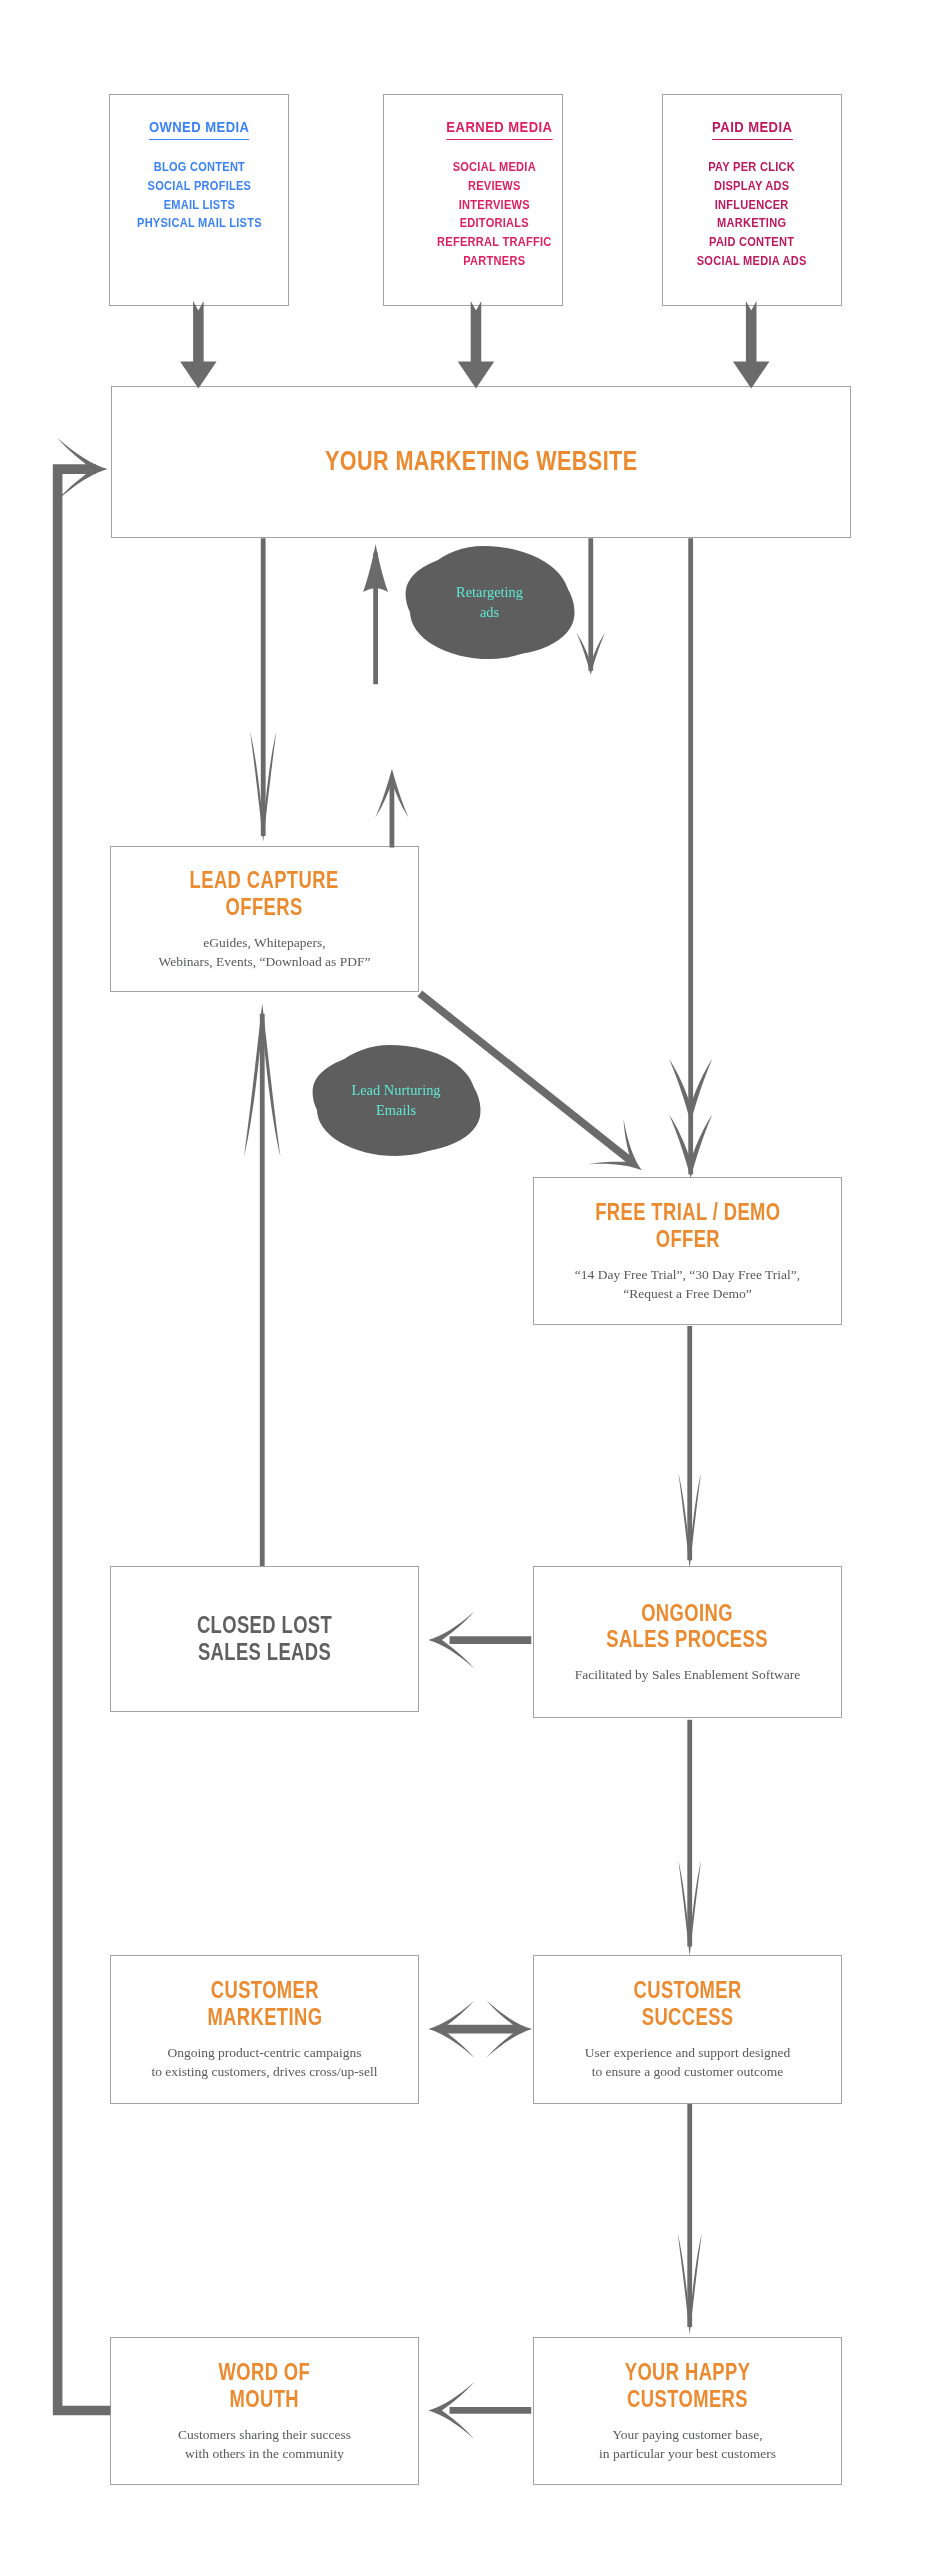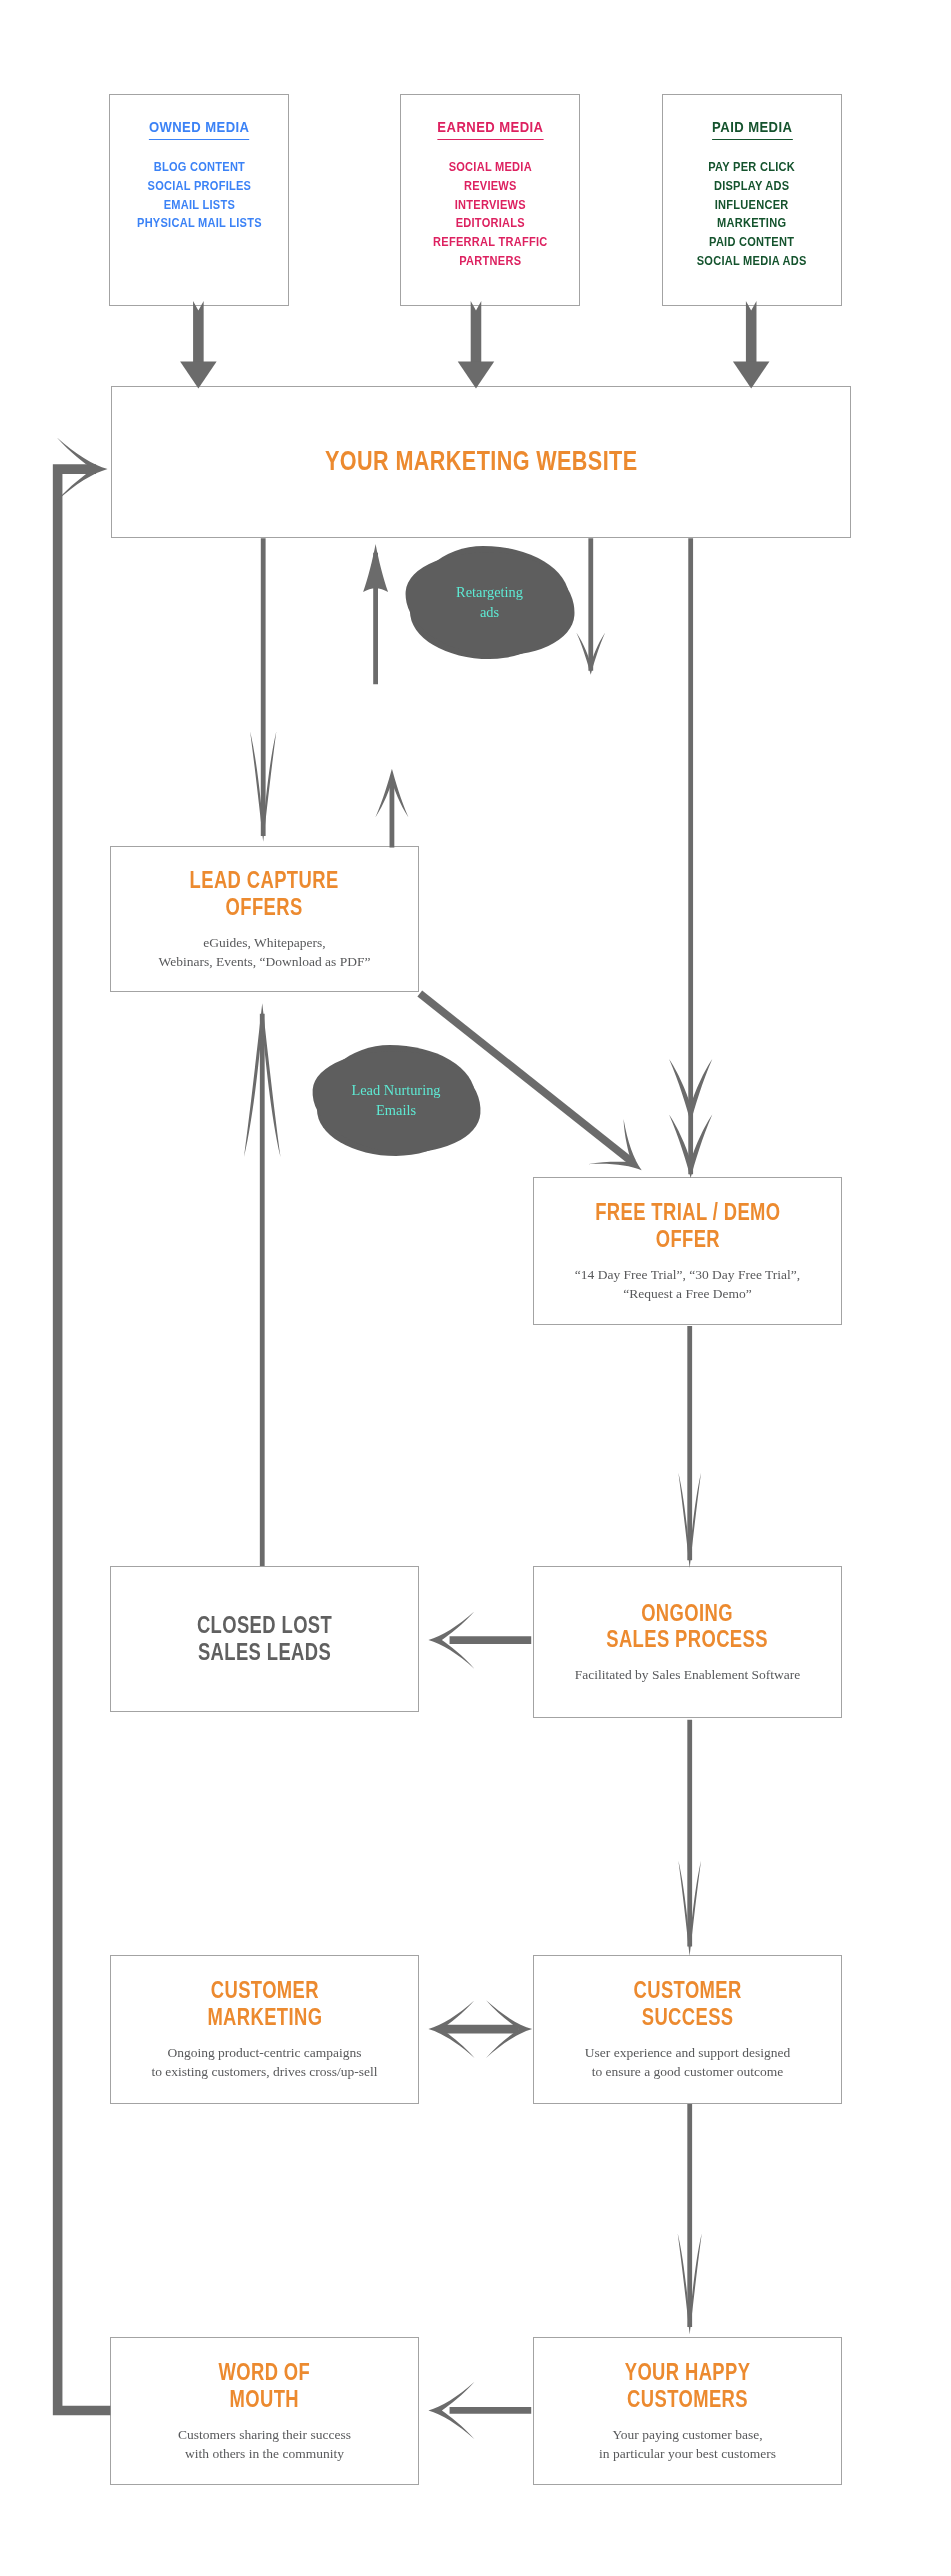--- a/index.html
+++ b/index.html
@@ -15,42 +15,42 @@
   #website-box{border-width:1.9px;}
   #website-box .title{font-size:27px;}
   .media{position:absolute;width:180px;height:212px;background:#fff;border:1.4px solid #a3a3a3;
         box-sizing:border-box;display:flex;flex-direction:column;align-items:center;padding-top:23px;text-align:center;}
   .media .m-title{font-weight:bold;font-size:15.4px;letter-spacing:0.5px;transform:scaleX(.85);
         padding-bottom:2.9px;border-bottom:1.9px solid currentColor;}
   .media .m-items{font-weight:bold;font-size:13px;line-height:1.45;letter-spacing:0.3px;margin-top:18px;
         white-space:pre-line;transform:scaleX(.85);}
   .media.owned{color:#3b82f6;}
   .media.earned{color:#dd2160;}
-  .media.paid{color:#14532d;}
+  .media.paid{color:#be185d;}
   .blob{position:absolute;background:#5e5e5e;display:flex;align-items:center;justify-content:center;text-align:center;
         border-radius:46% 54% 50% 50% / 58% 46% 54% 42%;}
   .blob:before{content:"";position:absolute;inset:5.8px -6.7px 3.8px -4.8px;background:#5e5e5e;
         border-radius:55% 45% 48% 52% / 44% 56% 44% 56%;transform:rotate(4deg);z-index:0;}
   .blob .blob-label{position:relative;z-index:1;font-family:"Liberation Serif",serif;color:#5eead4;
         font-size:14.4px;line-height:1.35;white-space:pre-line;}
   #connector-layer{position:absolute;left:0;top:0;pointer-events:none;}
 </style>
 </head>
 <body>
 
 <div id="canvas">
 
   <div class="media owned" style="left:109px;top:94px;">
     <div class="m-title">OWNED MEDIA</div>
     <div class="m-items">BLOG CONTENT
 SOCIAL PROFILES
 EMAIL LISTS
 PHYSICAL MAIL LISTS</div>
   </div>
-  <div class="media earned" style="left:400px;top:94px;">
+  <div class="media earned" style="left:383px;top:94px;align-items:flex-end;">
     <div class="m-title">EARNED MEDIA</div>
     <div class="m-items">SOCIAL MEDIA
 REVIEWS
 INTERVIEWS
 EDITORIALS
 REFERRAL  TRAFFIC
 PARTNERS</div>
   </div>
   <div class="media paid" style="left:662px;top:94px;">
     <div class="m-title">PAID MEDIA</div>

